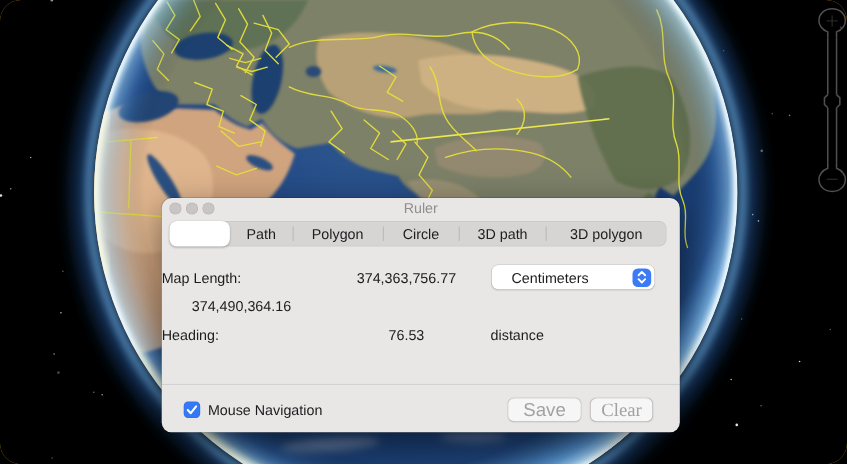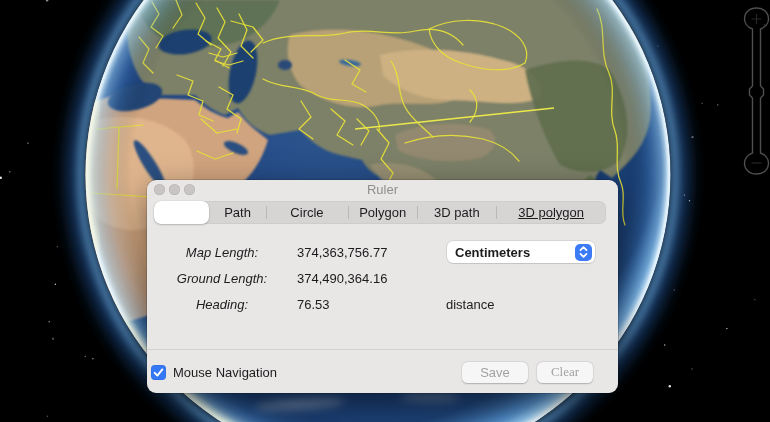--- a/index.html
+++ b/index.html
@@ -1,17 +1,17 @@
 <!DOCTYPE html>
 <html><head>
 <meta charset="utf-8">
 <style>
   html,body{margin:0;padding:0;background:#000;}
   .scene{position:relative;width:770px;height:422px;overflow:hidden;background:#eab308;
-         font-family:"Liberation Sans","DejaVu Sans",sans-serif;}
+         font-family:"Liberation Sans","DejaVu Sans",sans-serif;border-radius:19px;}
   .scene svg.space{position:absolute;left:0;top:0;}
 
   
   .dialog{position:absolute;left:147px;top:180px;width:471px;height:213px;
           background:#e9e7e6;border-radius:9px;
           box-shadow:0 12px 34px rgba(0,0,0,.5),0 0 0 .5px rgba(0,0,0,.28);
           font-size:13px;color:#1c1c1e;}
   .titlebar{position:relative;height:20px;}
   .lights{position:absolute;left:7px;top:4px;display:flex;gap:4px;}
   .light{width:11px;height:11px;border-radius:50%;background:#c8c5c4;
@@ -19,48 +19,48 @@
   .title{position:absolute;left:0;right:0;top:2px;text-align:center;color:#8f8d8e;font-size:13px;}
 
   .tabbar{margin:1px 12px 0 7px;height:23px;background:#d7d4d4;border-radius:7px;
           display:flex;box-shadow:inset 0 0 0 .5px rgba(0,0,0,.07);}
   .tabseg{flex:1;display:flex;align-items:center;justify-content:center;
           color:#1d1d1f;position:relative;cursor:default;white-space:nowrap;}
   .tabseg:nth-child(2){flex:.78;}
   .tabseg:nth-child(3){flex:1.12;}
   .tabseg:nth-child(4){flex:.95;}
   .tabseg:nth-child(5){flex:1.08;}
-  .tabseg:nth-child(6){flex:1.5;text-decoration:underline;}
+  .tabseg:nth-child(6){flex:1.5;}
   .tabseg + .tabseg::before{content:"";position:absolute;left:0;top:5px;bottom:5px;width:1px;background:#bbb8b8;}
   .tabseg.selected{flex:0 0 55px;background:#fff;border-radius:7px;
                    box-shadow:0 1px 2px rgba(0,0,0,.2),0 0 0 .5px rgba(0,0,0,.06);}
   .tabseg.selected + .tabseg::before{display:none;}
 
   .desc{margin:11px 4px 0 3px;}
   .rows{margin-top:15px;}
   .row{display:flex;align-items:center;height:26px;}
-  .lbl{width:150px;text-align:center;font-style:italic;}
-  .val{width:145px;text-align:left;}
+  .lbl{width:150px;text-align:left;}
+  .val{width:145px;text-align:center;}
   .suffix{margin-left:4px;}
   .extra{margin-left:5px;}
   .dropdown{width:148px;height:22px;background:#fff;border-radius:6px;position:relative;
             display:flex;align-items:center;
             box-shadow:0 0 0 .5px rgba(0,0,0,.16),0 1px 1px rgba(0,0,0,.08);cursor:default;}
-  .ddlabel{margin-left:8px;font-weight:bold;}
+  .ddlabel{margin-left:18px;}
   .stepper{position:absolute;right:3px;top:2.5px;width:17px;height:17px;border-radius:5px;
            background:#3b7cf6;display:flex;align-items:center;justify-content:center;}
 
   .divider{position:absolute;left:0;right:0;top:169px;height:1px;background:rgba(0,0,0,.09);}
-  .bottombar{position:absolute;left:4px;right:25px;top:177px;height:30px;display:flex;align-items:center;}
+  .bottombar{position:absolute;left:20px;right:25px;top:177px;height:30px;display:flex;align-items:center;}
   .checkbox{width:15px;height:15px;border-radius:4px;background:#3478f5;
             display:flex;align-items:center;justify-content:center;
             box-shadow:inset 0 0 0 .5px rgba(0,0,0,.1);}
   .cblabel{margin-left:7px;}
   .spacer{flex:1;}
-  .btn{font-family:inherit;font-size:13px;border:none;height:21px;border-radius:5.5px;
+  .btn{font-family:inherit;font-size:17px;border:none;height:21px;border-radius:5.5px;
        background:#f7f6f6;color:#a3a1a1;
        box-shadow:0 .5px 1.5px rgba(0,0,0,.22),0 0 0 .5px rgba(0,0,0,.06);cursor:default;}
   .btn.save{width:66px;margin-right:9px;}
   .btn.clear{width:56px;font-family:Liberation Serif, serif;}
 </style>
 </head>
 <body>
 
 <div class="scene">
 
@@ -231,22 +231,22 @@
         <span class="light"></span>
         <span class="light"></span>
         <span class="light"></span>
       </div>
       <div class="title">Ruler</div>
     </div>
 
     <div class="tabbar">
       <div class="tabseg selected"></div>
       <div class="tabseg">Path</div>
+      <div class="tabseg">Polygon</div>
       <div class="tabseg">Circle</div>
-      <div class="tabseg">Polygon</div>
       <div class="tabseg">3D path</div>
       <div class="tabseg">3D polygon</div>
     </div>
 
 
     <div class="rows">
       <div class="row">
         <div class="lbl">Map Length:</div>
         <div class="val">374,363,756.77</div>
         <div class="extra">
@@ -254,21 +254,20 @@
             <span class="ddlabel">Centimeters</span>
             <span class="stepper">
               <svg width="11" height="14" viewBox="0 0 11 14">
                 <path d="M2.5,5.2 L5.5,2.2 L8.5,5.2 M2.5,8.8 L5.5,11.8 L8.5,8.8" fill="none" stroke="#fff" stroke-width="1.7" stroke-linecap="round" stroke-linejoin="round"></path>
               </svg>
             </span>
           </div>
         </div>
       </div>
       <div class="row">
-        <div class="lbl">Ground Length:</div>
         <div class="val">374,490,364.16</div>
       </div>
       <div class="row">
         <div class="lbl">Heading:</div>
         <div class="val">76.53</div>
         <div class="suffix">distance</div>
       </div>
     </div>
 
     <div class="divider"></div>

